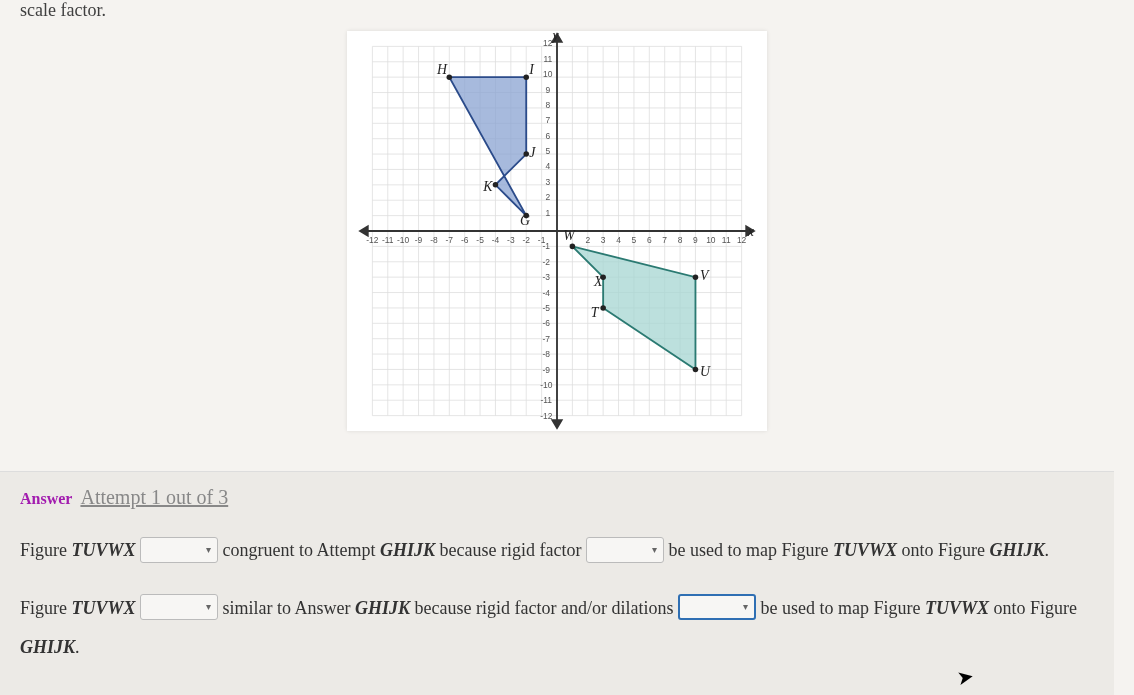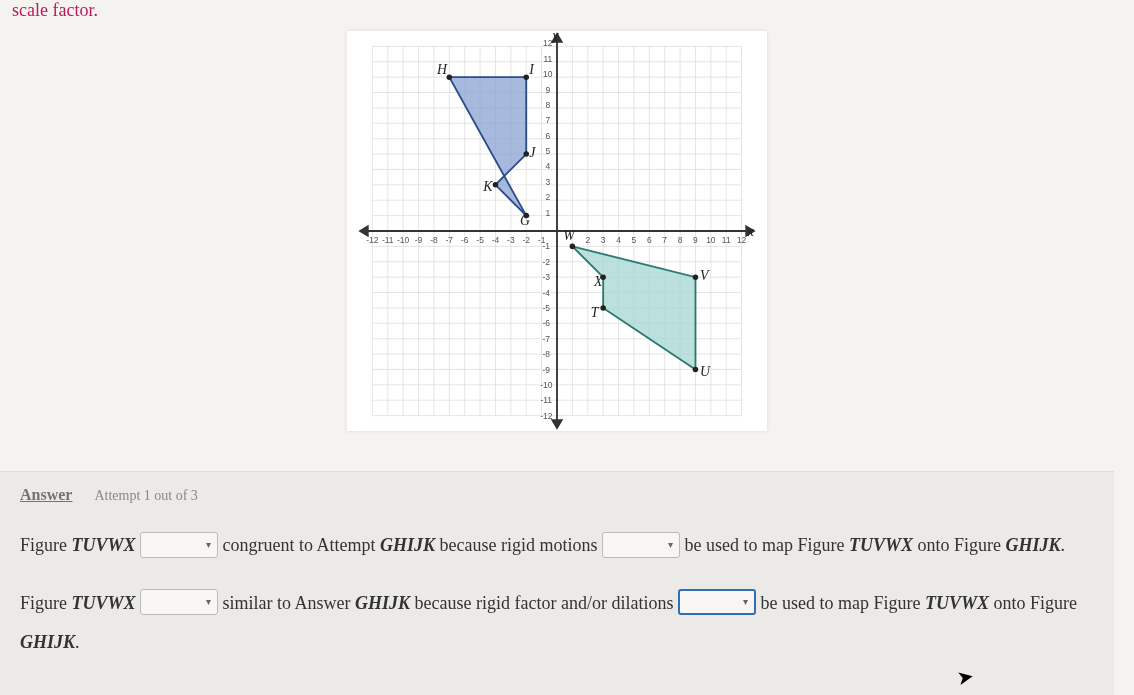--- a/index.html
+++ b/index.html
@@ -11,45 +11,45 @@
     color: #3a3a3a;
     width: 1134px;
     height: 695px;
     overflow: hidden;
     position: relative;
   }
   .page {
     padding: 0 20px 20px 0;
   }
   .top-text {
-    color: #be185d;
+    color: #404040;
     font-size: 18px;
-    padding-left: 12px;
+    padding-left: 20px;
   }
   .graph-wrap {
     display: flex;
     justify-content: center;
     padding: 10px 0 30px 0;
   }
   svg.graph {
     background: #fff;
     box-shadow: 0 0 4px rgba(0,0,0,0.1);
   }
   .answer-section {
     background: #eceae6;
     border-top: 1px solid #ddd;
     padding: 14px 20px 30px 20px;
     margin-top: 10px;
   }
   .answer-header {
     font-size: 16px;
     margin-bottom: 22px;
   }
-  .answer-header .bold { font-weight: bold; color:#737373;text-decoration:underline; }
-  .answer-header .light { color:#888; font-size:14px; margin-left:18px;}
+  .answer-header .bold { font-weight: bold; color:#a21caf; }
+  .answer-header .light { color:#888; font-size:20px; margin-left:4px;text-decoration:underline;}
   .sentence {
     font-size: 18px;
     line-height: 2.2;
     color: #333;
     margin-bottom: 18px;
   }
   .sentence em, .sentence i { font-style: italic; font-weight: bold; }
   .dropdown {
     display: inline-flex;
     align-items: center;
@@ -249,21 +249,21 @@
     <div class="answer-header">
       <span class="bold">Answer</span>
       <span class="light">Attempt 1 out of 3</span>
     </div>
 
     <div class="sentence">
       <span>Figure </span><i>TUVWX</i>
       <span class="dropdown">
           <span class="chev">▾</span>
         </span>
-      <span> congruent to Attempt </span><i>GHIJK</i><span> because rigid motions </span>
+      <span> congruent to Attempt </span><i>GHIJK</i><span> because rigid factor </span>
       <span class="dropdown">
           <span class="chev">▾</span>
         </span>
       <span> be used to map Figure </span><i>TUVWX</i><span> onto Figure </span><i>GHIJK</i><span>.</span>
     </div>
 
     <div class="sentence">
       <span>Figure </span><i>TUVWX</i>
       <span class="dropdown">
           <span class="chev">▾</span>

